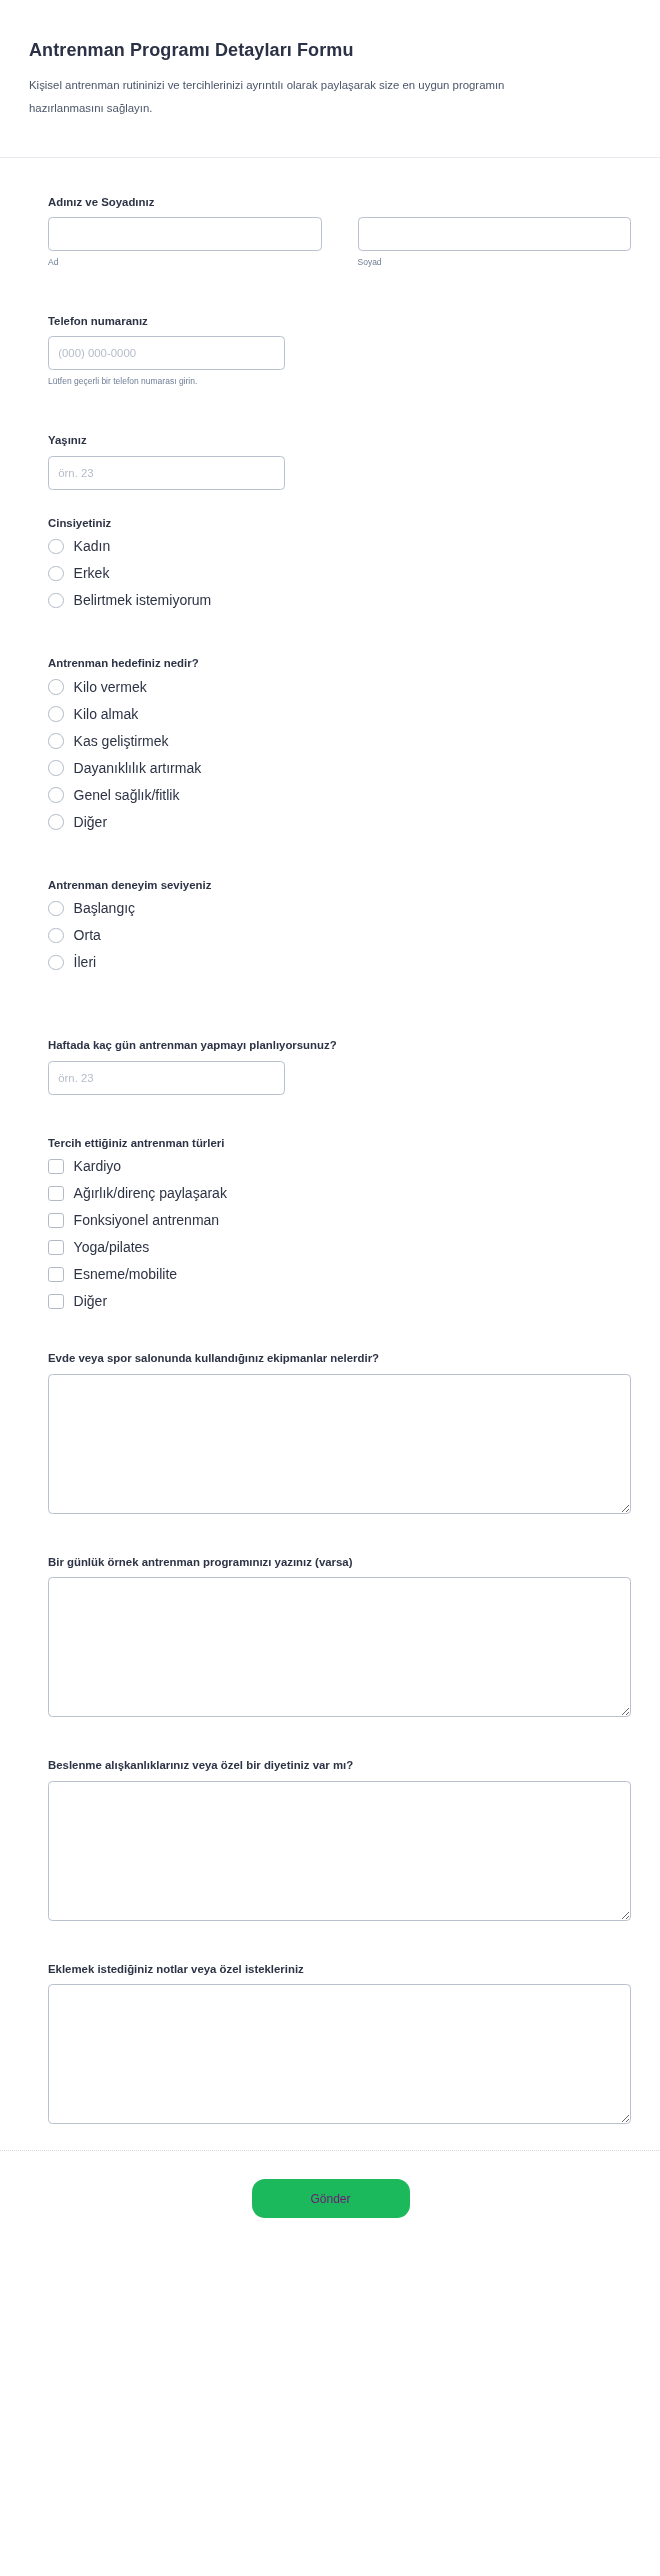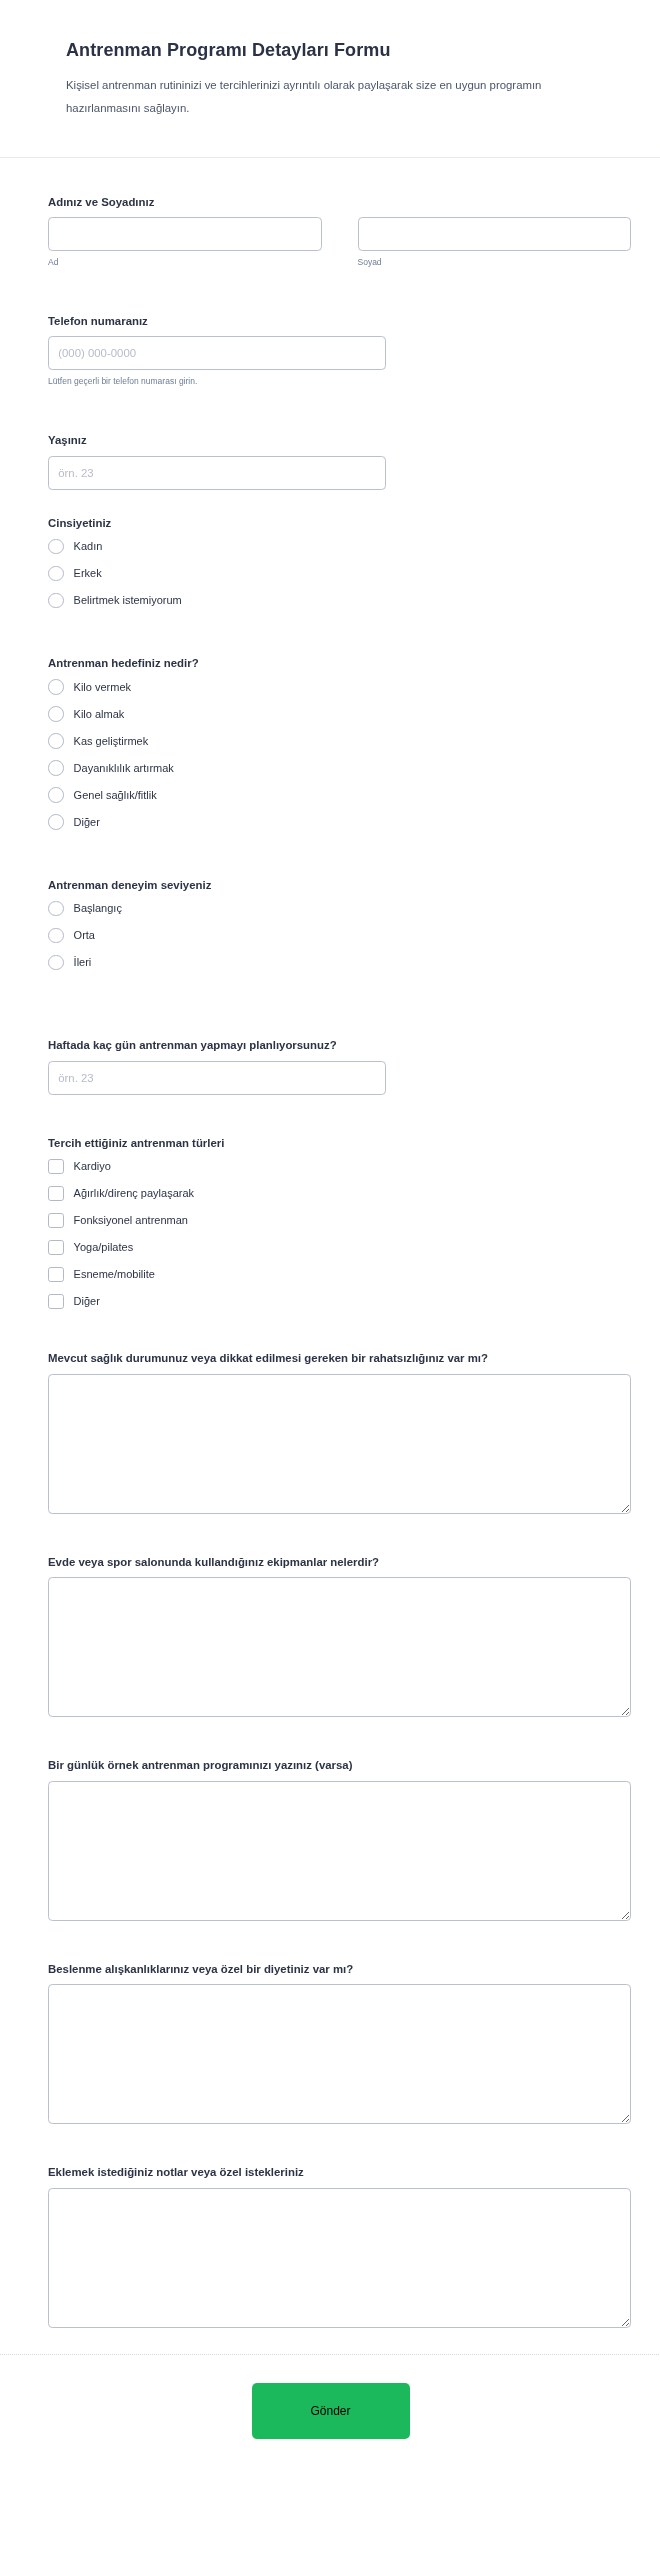--- a/index.html
+++ b/index.html
@@ -2,21 +2,21 @@
 <html lang="tr" style="font-size:11.4px"><head>
 <meta charset="utf-8">
 <style>
   * { box-sizing: border-box; margin: 0; padding: 0; }
   html, body { background: #ffffff; }
   body {
     width: 661px;
     font-family: "Liberation Sans", sans-serif;
     color: #2c3345;
   }
-  .header { padding: 40px 48px 37px 66px; }
+  .header { padding: 40px 48px 37px 29px; }
   .title {
     font-size: 18px;
     line-height: 21px;
     font-weight: 700;
     color: #2b3245;
     letter-spacing: 0.1px;
   }
   .subtitle {
     margin-top: 12.8px;
     font-size: 11.4px;
@@ -38,21 +38,21 @@
   .q-label {
     display: block;
     font-size: 11.4px;
     line-height: 14px;
     font-weight: 700;
     color: #2c3345;
     margin-bottom: 8.5px;
   }
   .text-input {
     display: block;
-    width: 338px;
+    width: 237px;
     height: 34px;
     border: 0.7px solid #b9c0ce;
     border-radius: 4.3px;
     padding: 0 9.2px;
     font-family: "Liberation Sans", sans-serif;
     font-size: 11.4px;
     color: #2c3345;
     background: #fff;
     outline: none;
   }
@@ -84,21 +84,21 @@
     background: #fff;
     flex: 0 0 15.6px;
   }
   .check-box {
     width: 15.6px; height: 15.6px;
     border: 0.7px solid #b3bac6;
     border-radius: 2.8px;
     background: #fff;
     flex: 0 0 15.6px;
   }
-  .opt-text { font-size: 11px; line-height: 17px; font-weight: 500; color: #2c3345; }
+  .opt-text { font-size: 14px; line-height: 17px; font-weight: 500; color: #2c3345; }
   .area-input {
     display: block;
     width: 583px;
     height: 140px;
     border: 0.7px solid #b9c0ce;
     border-radius: 4.3px;
     padding: 7px 9.2px;
     font-family: "Liberation Sans", sans-serif;
     font-size: 10.7px;
     color: #2c3345;
@@ -112,25 +112,25 @@
     border-top: 0.7px dotted #d5d8df;
     height: 0;
   }
   .submit-wrap {
     padding: 28px 0 36px 0;
     display: flex;
     justify-content: center;
   }
   .submit-btn {
     width: 158px;
-    height: 56px;
+    height: 39px;
     border: none;
-    border-radius: 5px;
+    border-radius: 13px;
     background: #1cb85c;
-    color: #000000;
+    color: #701a75;
     font-family: "Liberation Sans", sans-serif;
     font-size: 12px;
     font-weight: 500;
     cursor: pointer;
   }
 </style>
 </head>
 <body>
 
 <div class="header">
@@ -261,24 +261,20 @@
         <span class="check-box"></span>
         <span class="opt-text">Esneme/mobilite</span>
       </div>
       <div class="opt-row">
         <span class="check-box"></span>
         <span class="opt-text">Diğer</span>
       </div>
     </div>
   </div>
 
-  <div class="q">
-    <span class="q-label">Mevcut sağlık durumunuz veya dikkat edilmesi gereken bir rahatsızlığınız var mı?</span>
-    <textarea class="area-input" style=""></textarea>
-  </div>
 
   <div class="q">
     <span class="q-label">Evde veya spor salonunda kullandığınız ekipmanlar nelerdir?</span>
     <textarea class="area-input" style=""></textarea>
   </div>
 
   <div class="q">
     <span class="q-label">Bir günlük örnek antrenman programınızı yazınız (varsa)</span>
     <textarea class="area-input" style=""></textarea>
   </div>

